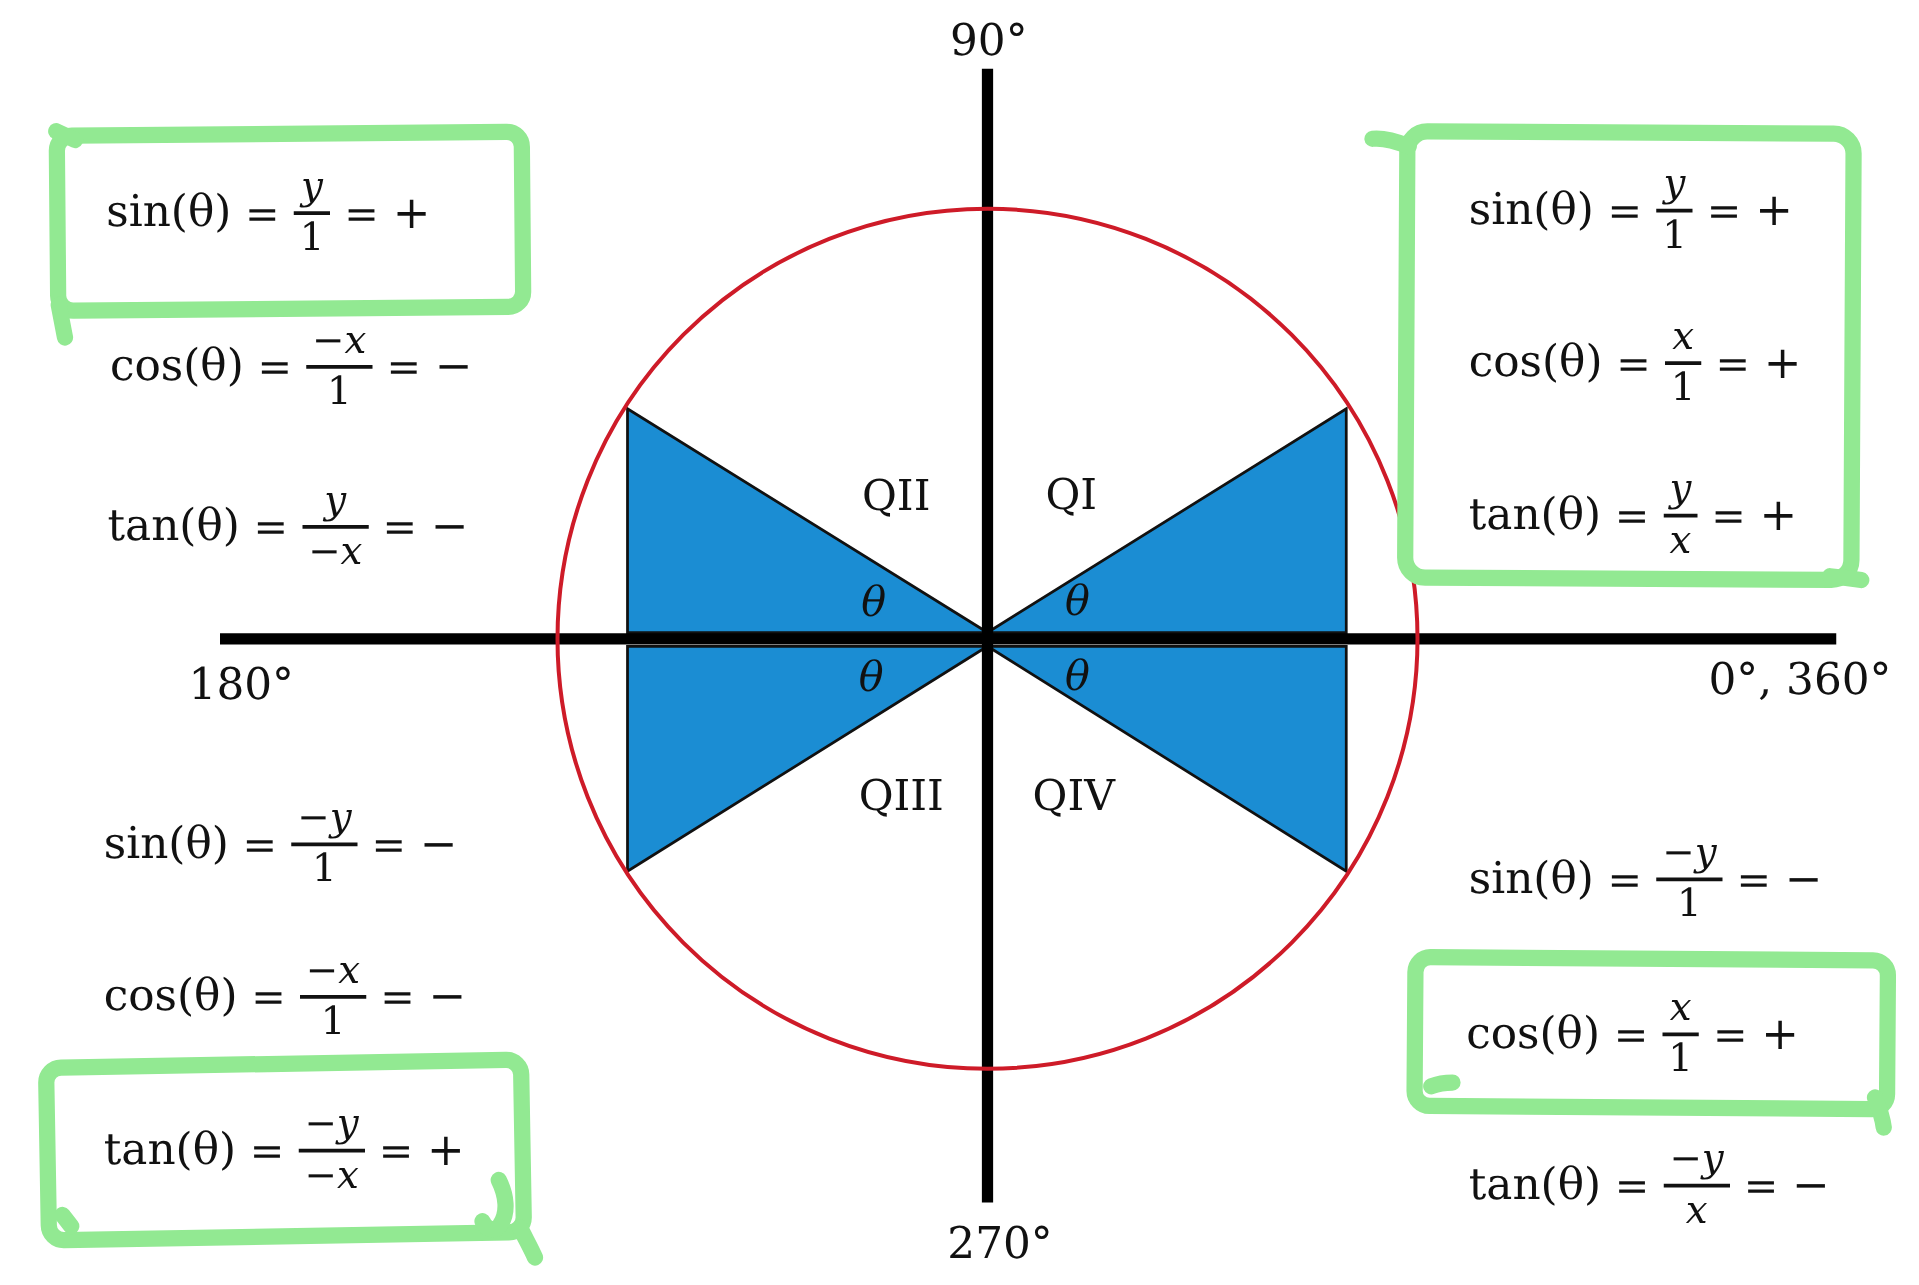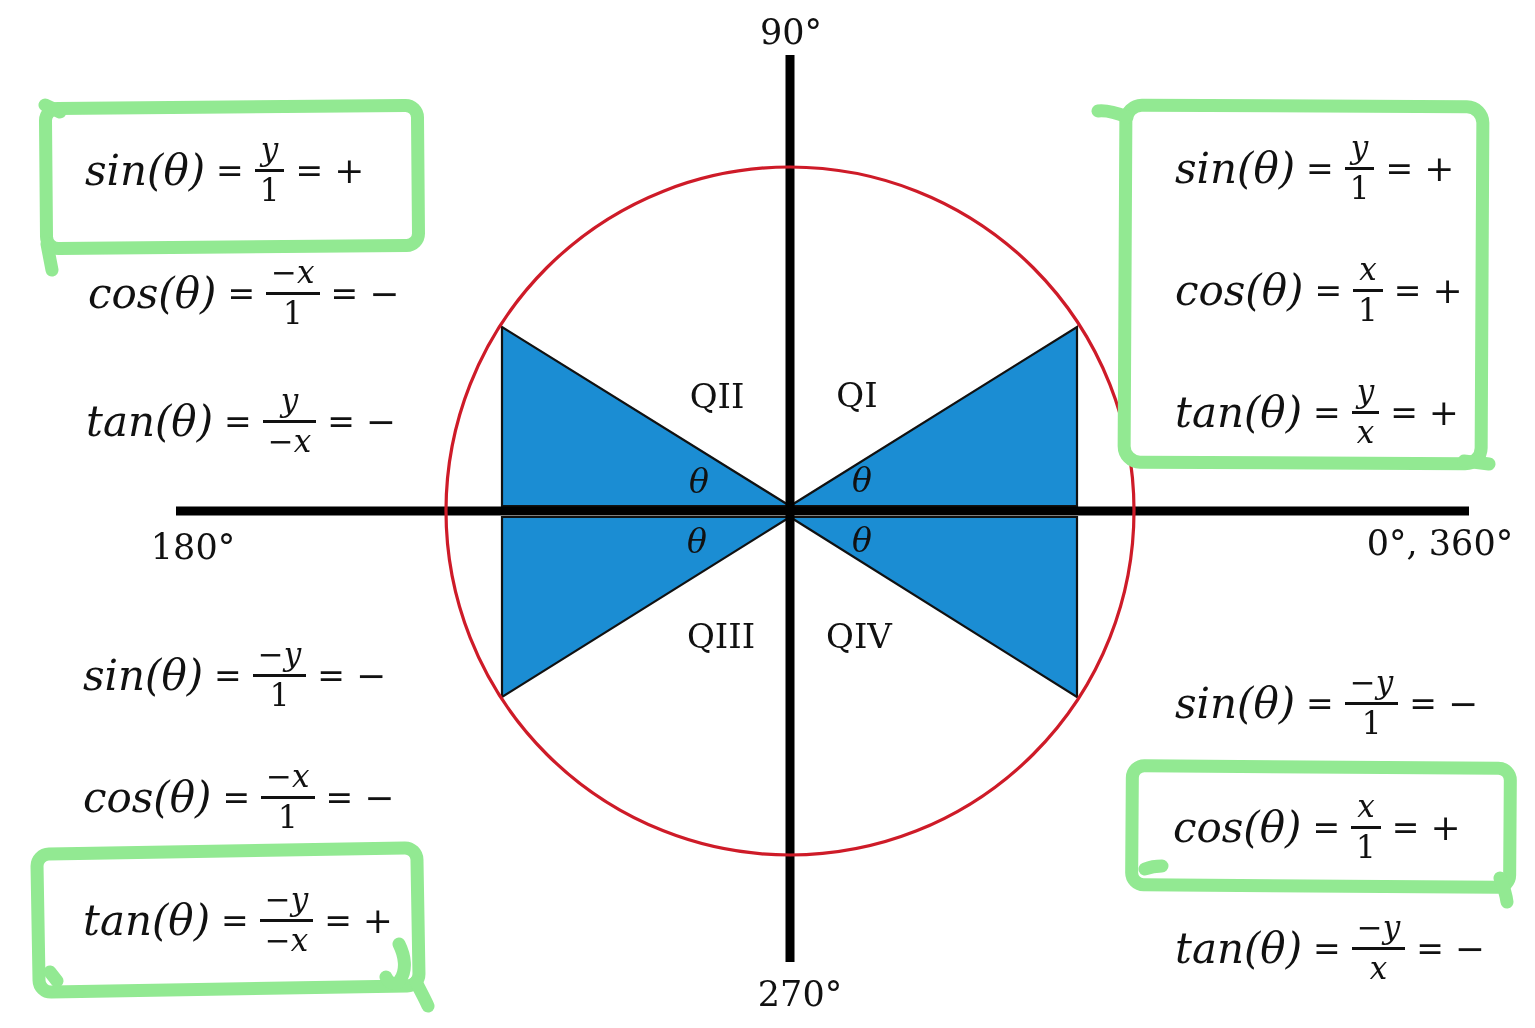--- a/index.html
+++ b/index.html
@@ -5,21 +5,21 @@
   html,body{margin:0;padding:0;background:#fff;}
   .stage{position:relative;width:1535px;height:1028px;background:#fff;overflow:hidden;
          font-family:"DejaVu Serif",serif;color:#111;}
   .stage svg{position:absolute;left:0;top:0;}
   svg text{font-family:"DejaVu Serif",serif;fill:#111;}
   .deg{font-size:35px;}
   .quad{font-size:34px;}
   .theta{font-size:33px;font-style:italic;}
   
   .frow{position:absolute;display:flex;align-items:center;gap:11px;height:86px;white-space:nowrap;}
-  .lhs{font-style:italic;font-size:42px;}
+  .lhs{font-size:35px;}
   .eq{font-size:33px;}
   .sign{font-size:36px;}
   .frac{display:inline-flex;flex-direction:column;align-items:center;font-style:italic;
         font-size:31px;line-height:1.08;}
   .fbar{align-self:stretch;height:3px;background:#111;margin:2px 0;}
   .fpart{padding:0 5px;}
 </style>
 </head>
 <body>
 

